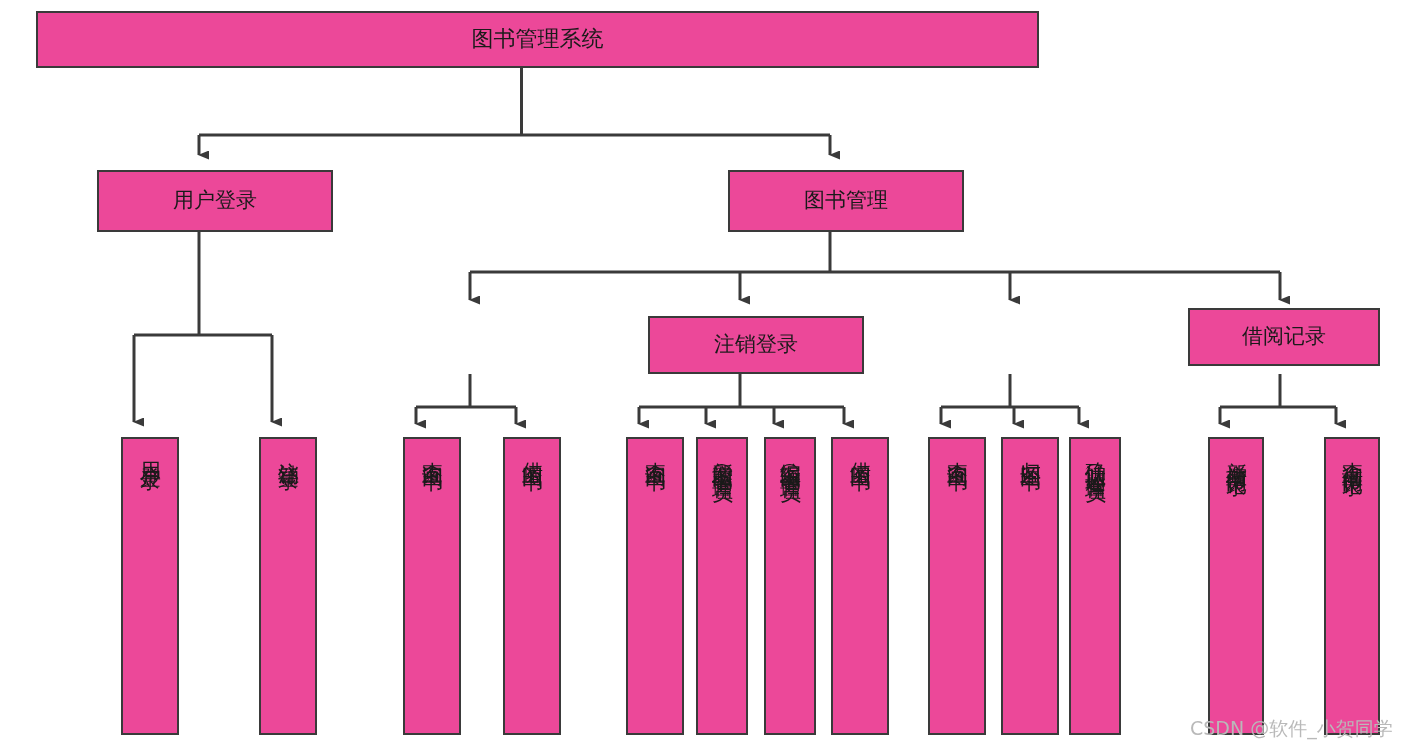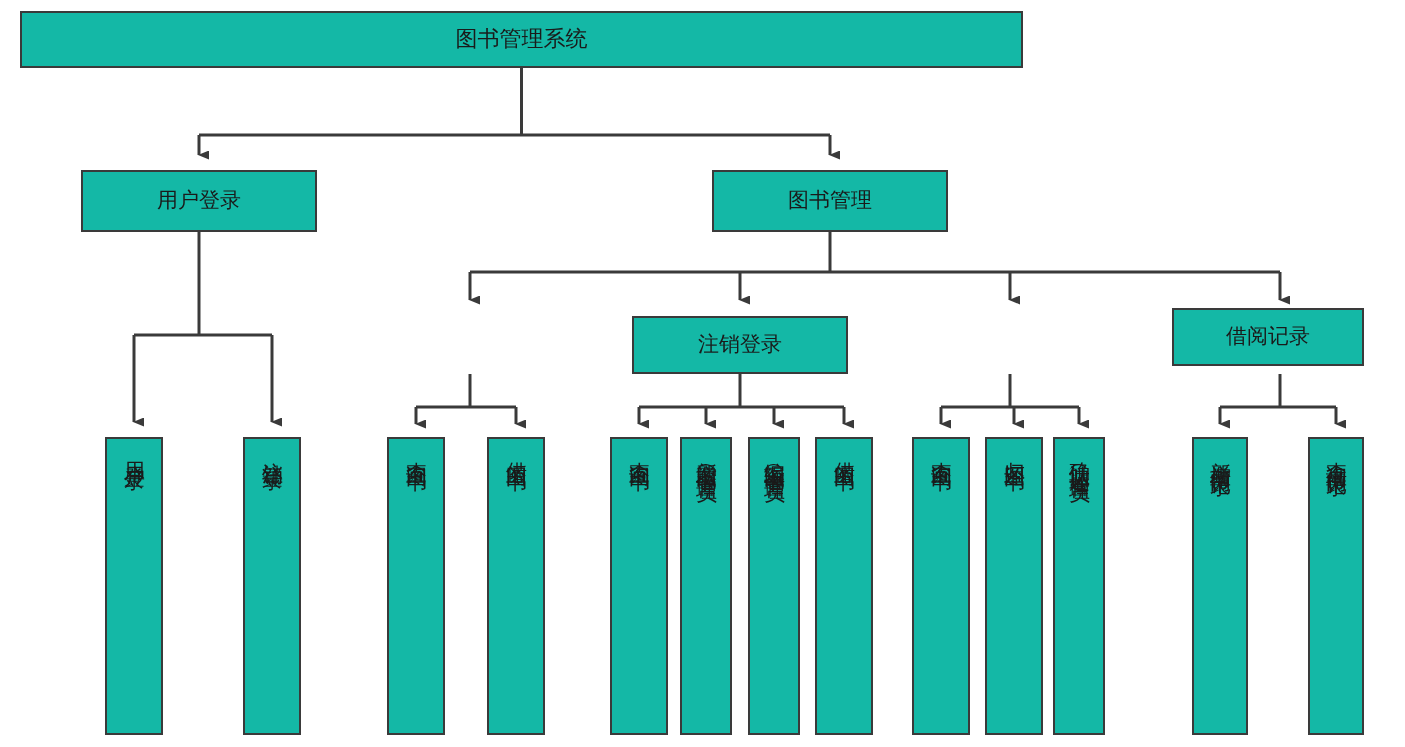--- a/index.html
+++ b/index.html
@@ -20,27 +20,28 @@
   #edges {
     position: absolute;
     left: 0;
     top: 0;
     width: 1405px;
     height: 747px;
   }
   .node {
     position: absolute;
     box-sizing: border-box;
-    background: #14b8a6;
+    background: #ec4899;
     border: 2px solid #3a3a3a;
     display: flex;
     align-items: center;
     justify-content: center;
     color: #1a1a1a;
     z-index: 3;
+    margin-left: 16px;
   }
   .node-label {
     display: block;
     text-align: center;
     line-height: 1.12;
     white-space: nowrap;
   }
   .h-node .node-label {
     font-size: 21px;
   }
@@ -179,14 +180,15 @@
     <span class="node-label">确认归还（管理员）</span>
   </div>
 
   <div class="node v-node" style="left:1192px; top:437px; width:56px; height:298px;">
     <span class="node-label">新增借阅记录</span>
   </div>
   <div class="node v-node" style="left:1308px; top:437px; width:56px; height:298px;">
     <span class="node-label">查询借阅记录</span>
   </div>
 
+  <div class="watermark" style="left:1190px; top:716px;">CSDN @软件_小贺同学</div>
 
 </div>
 
 </body></html>

